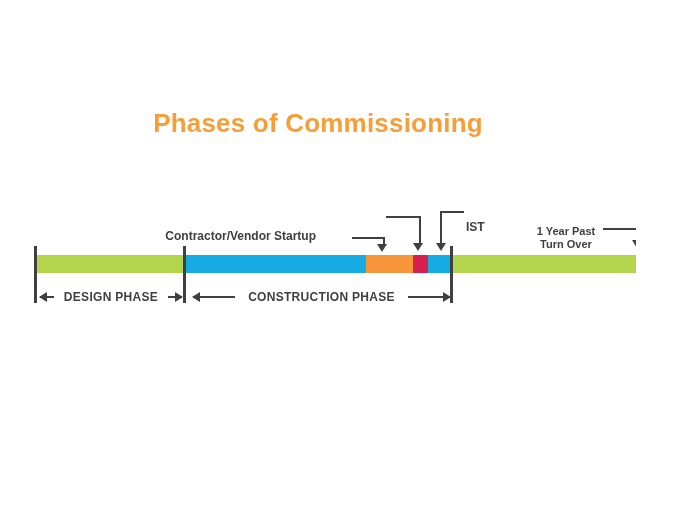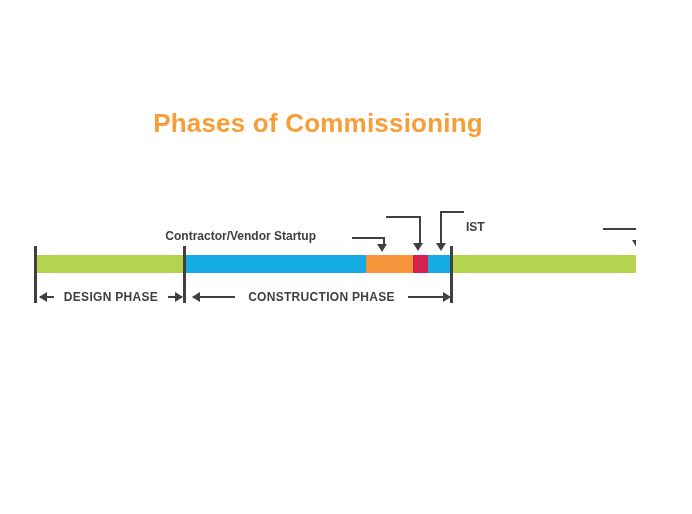--- a/index.html
+++ b/index.html
@@ -70,20 +70,24 @@
 </style>
 </head>
 <body>
 
 <div class="canvas" style="--green: #B5D44E; --blue: #16ACE3; --orange: #F7953B; --red: #D72050; --line: #404040; --title: #F89E38;">
 
   <h1 class="title">Phases of Commissioning</h1>
 
   <div class="ann ann-contractor">Contractor/Vendor Startup</div>
   <div class="ann ann-ist">IST</div>
+  <div class="ann ann-oneyear">
+    <div>1 Year Past</div>
+    <div>Turn Over</div>
+  </div>
 
   <div class="elbow elbow-contractor"></div>
   <div class="tri-down tri-contractor"></div>
   <div class="elbow elbow-acceptance"></div>
   <div class="tri-down tri-acceptance"></div>
   <div class="elbow elbow-ist"></div>
   <div class="tri-down tri-ist"></div>
   <div class="elbow elbow-oneyear"></div>
   <div class="tri-down tri-oneyear"></div>
 

